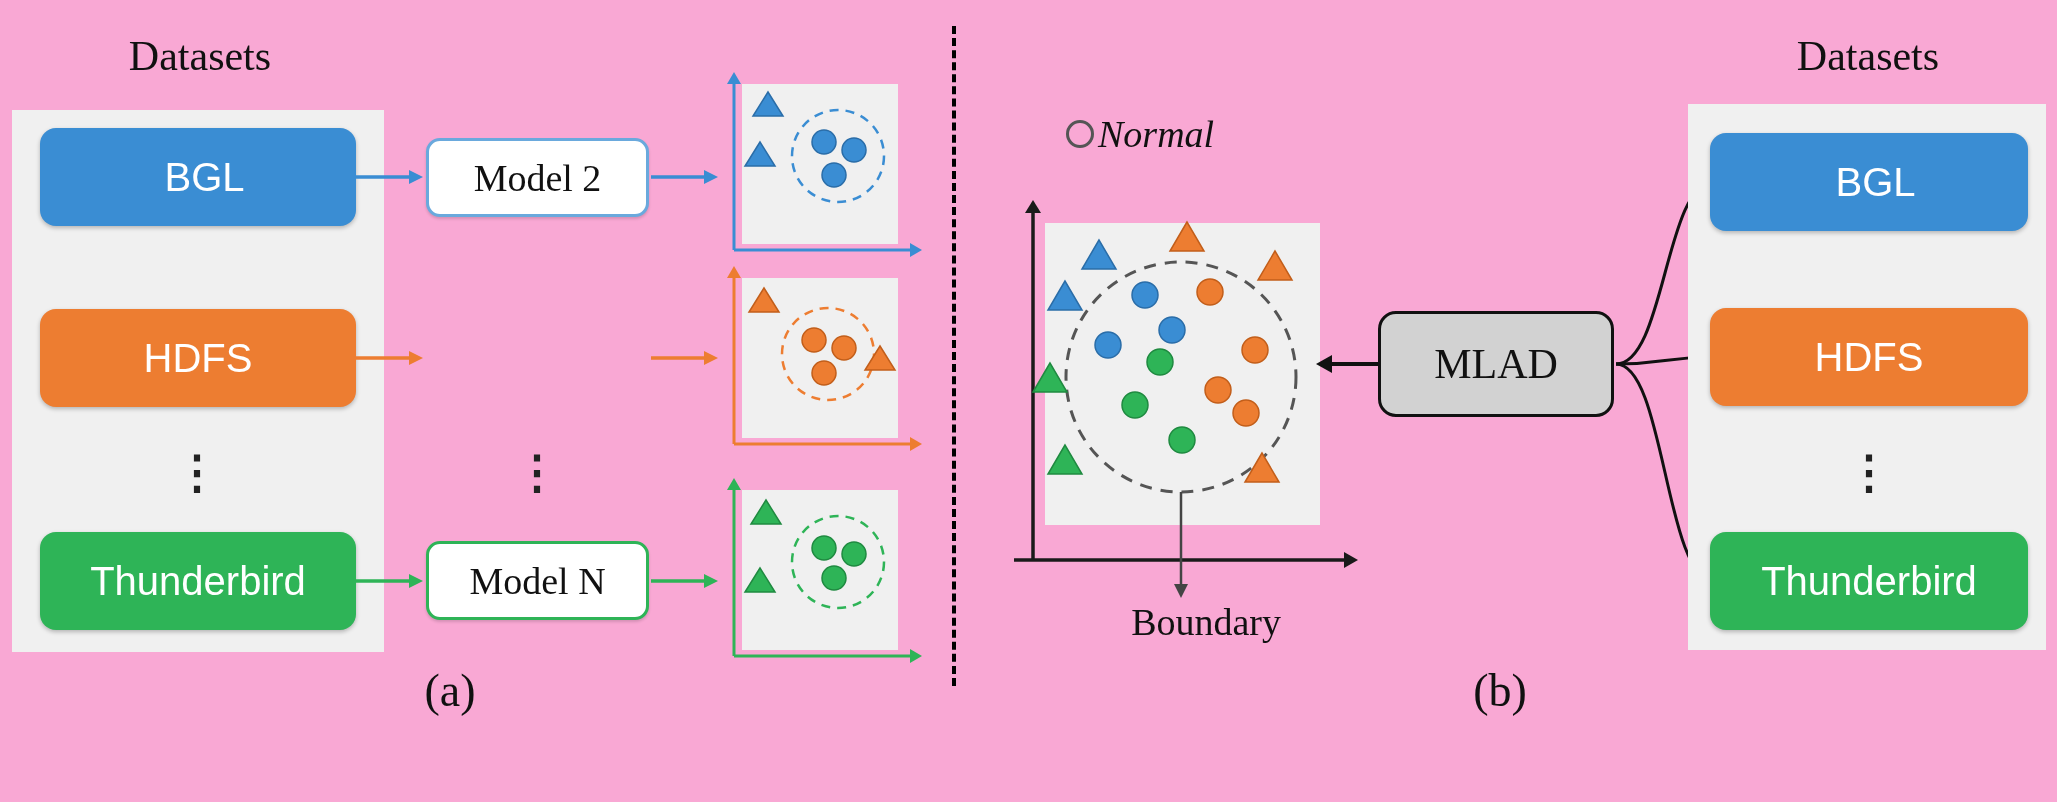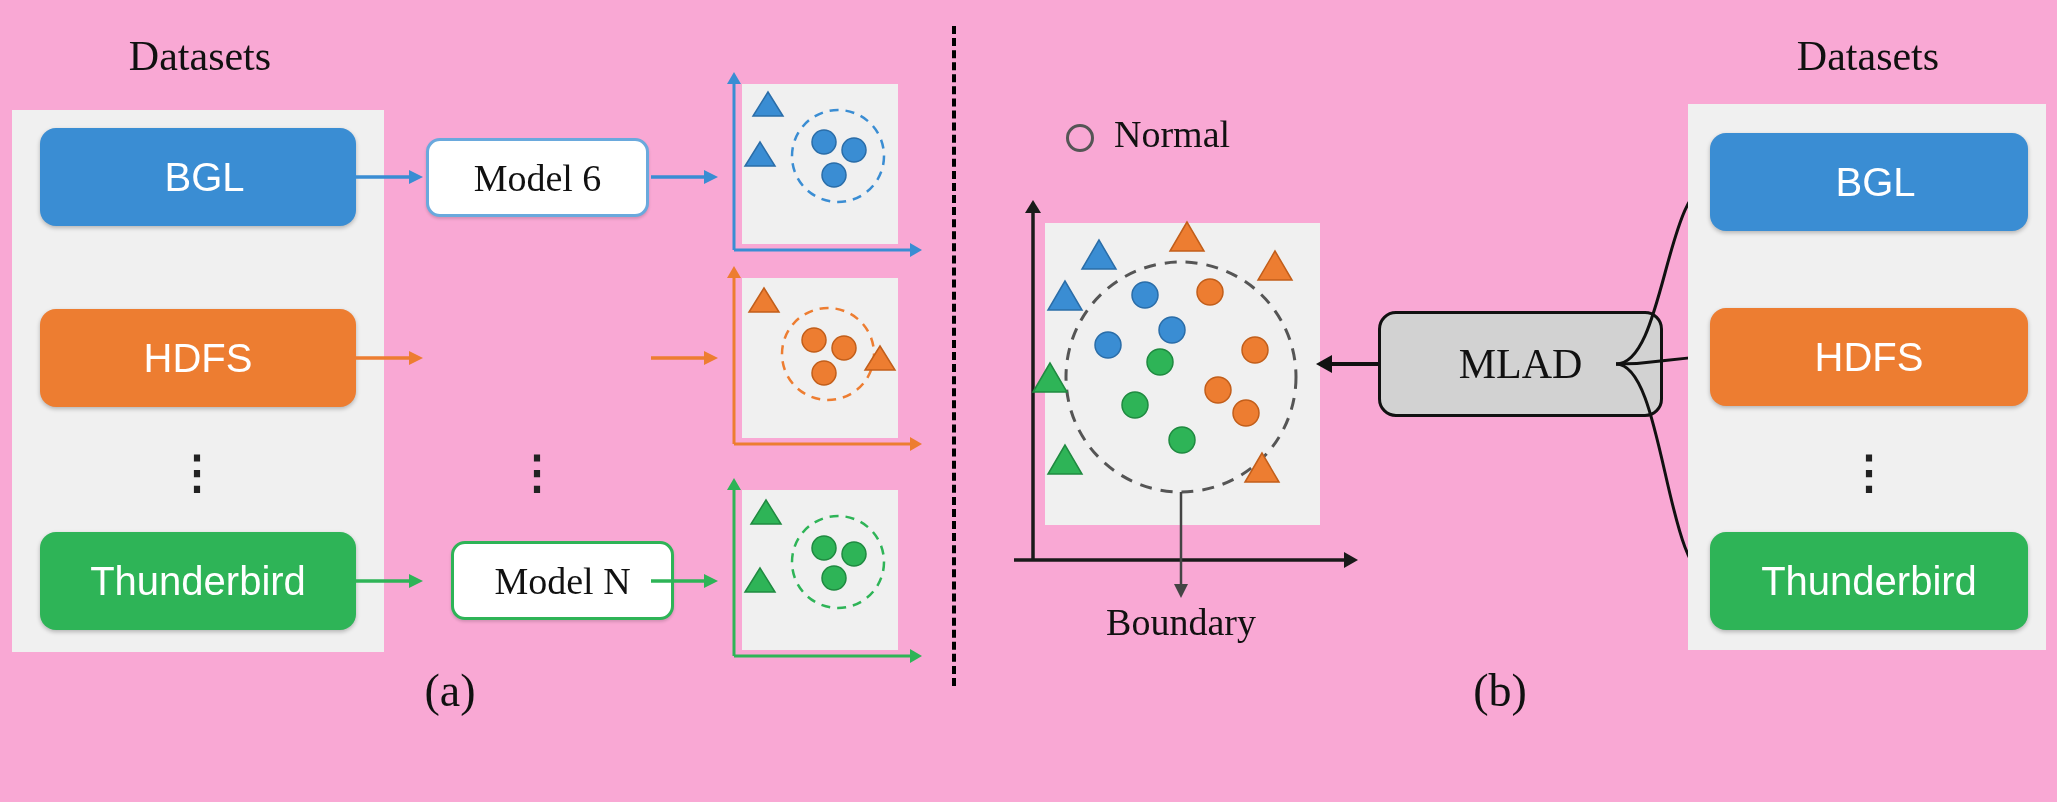--- a/index.html
+++ b/index.html
@@ -22,41 +22,41 @@
   .ds-orange { background:#ed7d31; }
   .ds-green { background:#2eb457; }
   .model-box {
     position:absolute; width:223px; height:79px; background:#ffffff; border-radius:14px;
     display:flex; align-items:center; justify-content:center;
     font-family:"Liberation Serif", serif; font-size:38px; color:#111;
     border:3px solid #000; box-shadow:0 2px 3px rgba(0,0,0,0.15);
   }
   .bd-blue { border-color:#6aa9dd; }
   .bd-orange { border-color:#ed7d31; }
-  .bd-green { border-color:#2eb457;margin-left:25px; }
+  .bd-green { border-color:#2eb457; }
   .ellipsis {
     position:absolute; width:100px; text-align:center;
     font-size:46px; font-weight:bold; color:#222; line-height:58px;
   }
   .caption { position:absolute; width:120px; text-align:center; font-size:46px; color:#111; }
   .divider {
     position:absolute; left:952px; top:26px; height:660px; width:0;
     border-left:4px dashed #000;
   }
   .legend-row {
-    position:absolute; display:flex; align-items:flex-end; gap:16px;
-    font-size:38px; color:#111;
+    position:absolute; display:flex; align-items:center; 
+    font-size:38px; color:#111;font-style:italic;
   }
   .mlad-box {
-    position:absolute; left:1378px; top:311px; width:285px; height:106px;
+    position:absolute; left:1378px; top:311px; width:236px; height:106px;
     background:#d2d2d2; border:3px solid #111; border-radius:18px;
     display:flex; align-items:center; justify-content:center;
     font-size:42px; color:#111;
   }
-  .boundary-label { position:absolute; left:1081px; top:600px; width:200px; text-align:center; font-size:38px; color:#111; }
+  .boundary-label { position:absolute; left:1081px; top:600px; width:200px; text-align:right; font-size:38px; color:#111; }
   svg { position:absolute; display:block; }
 </style>
 </head>
 <body>
 
 <div class="canvas">
 
   <div class="abs section-title" style="left:95px; top:32px; width:210px;">Datasets</div>
 
   <div class="abs gray-panel" style="left:12px; top:110px; width:372px; height:542px;"></div>
@@ -72,21 +72,21 @@
   </svg>
   <svg style="left:356px; top:347px;" width="68" height="22">
     <line x1="0" y1="11" x2="53" y2="11" stroke="#ed7d31" stroke-width="3.5"></line>
     <polygon points="53,4 67,11 53,18" fill="#ed7d31"></polygon>
   </svg>
   <svg style="left:356px; top:570px;" width="68" height="22">
     <line x1="0" y1="11" x2="53" y2="11" stroke="#2eb457" stroke-width="3.5"></line>
     <polygon points="53,4 67,11 53,18" fill="#2eb457"></polygon>
   </svg>
 
-  <div class="model-box bd-blue" style="left:426px; top:138px;">Model 6</div>
+  <div class="model-box bd-blue" style="left:426px; top:138px;">Model 2</div>
   <div class="ellipsis" style="left:487px; top:444px;">⋮</div>
   <div class="model-box bd-green" style="left:426px; top:541px;">Model N</div>
 
   <svg style="left:651px; top:166px;" width="68" height="22">
     <line x1="0" y1="11" x2="53" y2="11" stroke="#3a8dd3" stroke-width="3.5"></line>
     <polygon points="53,4 67,11 53,18" fill="#3a8dd3"></polygon>
   </svg>
   <svg style="left:651px; top:347px;" width="68" height="22">
     <line x1="0" y1="11" x2="53" y2="11" stroke="#ed7d31" stroke-width="3.5"></line>
     <polygon points="53,4 67,11 53,18" fill="#ed7d31"></polygon>

